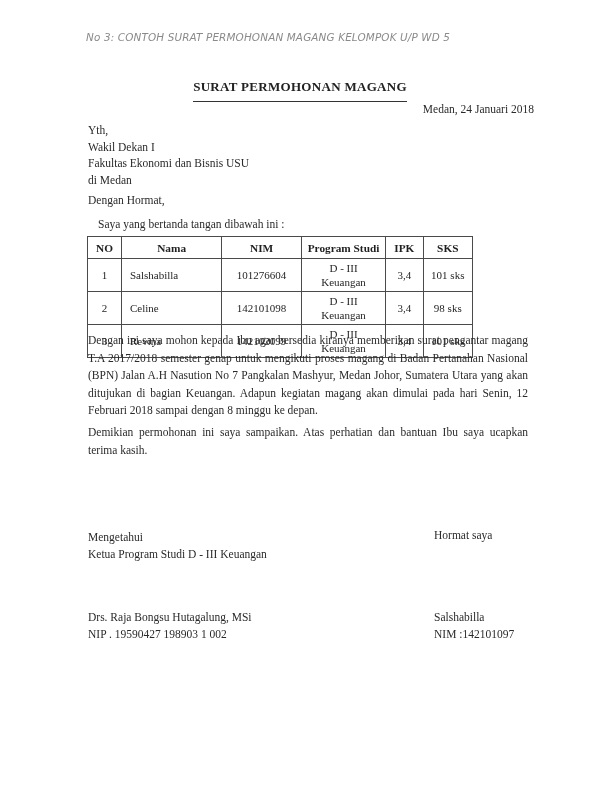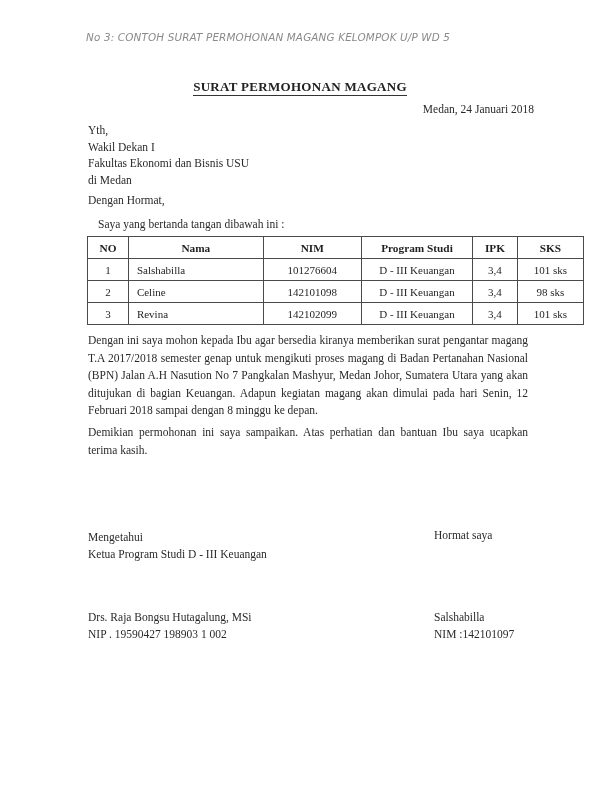--- a/index.html
+++ b/index.html
@@ -38,21 +38,21 @@
     right: 0;
     top: 79px;
     text-align: center;
     font-size: 13px;
     font-weight: bold;
     letter-spacing: 0.3px;
     color: #222;
   }
   .title span {
     border-bottom: 1px solid #333;
-    padding-bottom: 1px;
+    padding-bottom: 7px;
   }
   .date-line {
     position: absolute;
     right: 66px;
     top: 103px;
     font-size: 11.5px;
     color: #2a2a2a;
     font-family: Liberation Serif, serif;
   }
   .addr {
@@ -76,21 +76,21 @@
     left: 88px;
     top: 218px;
     font-size: 11.5px;
     color: #2a2a2a;
     margin-left: 10px;
   }
   table.data {
     position: absolute;
     left: 87px;
     top: 236px;
-    width: 497px;
+    width: 386px;
     border-collapse: collapse;
     font-size: 11px;
     color: #1f1f1f;
   }
   table.data th, table.data td {
     border: 1px solid #4a4a4a;
     padding: 2px 4px;
     height: 17px;
     line-height: 14px;
   }

